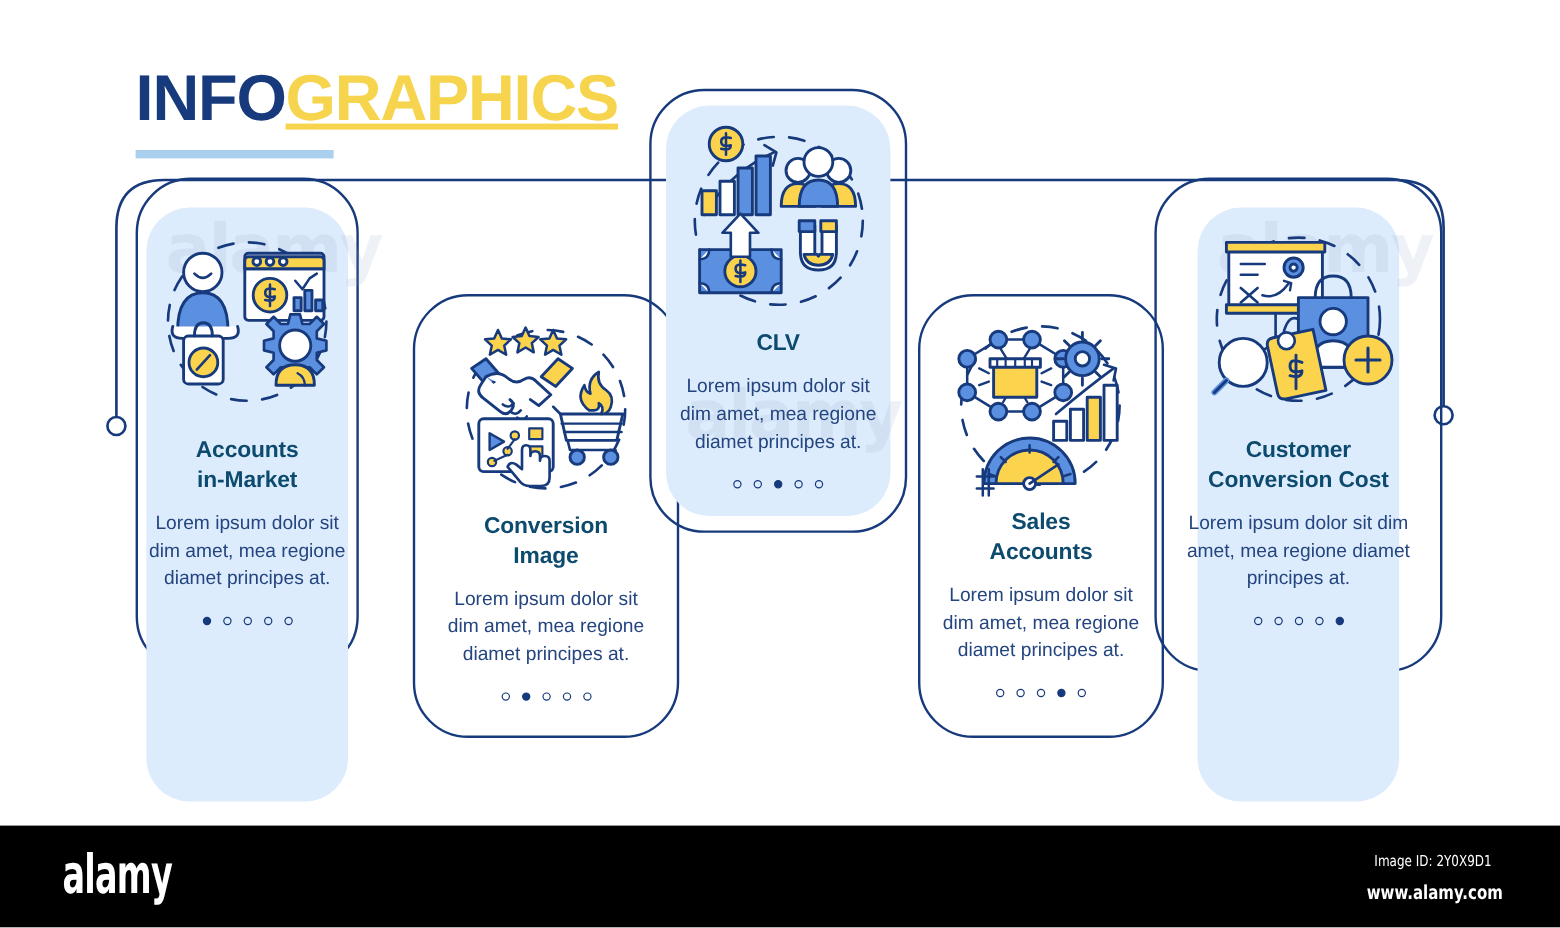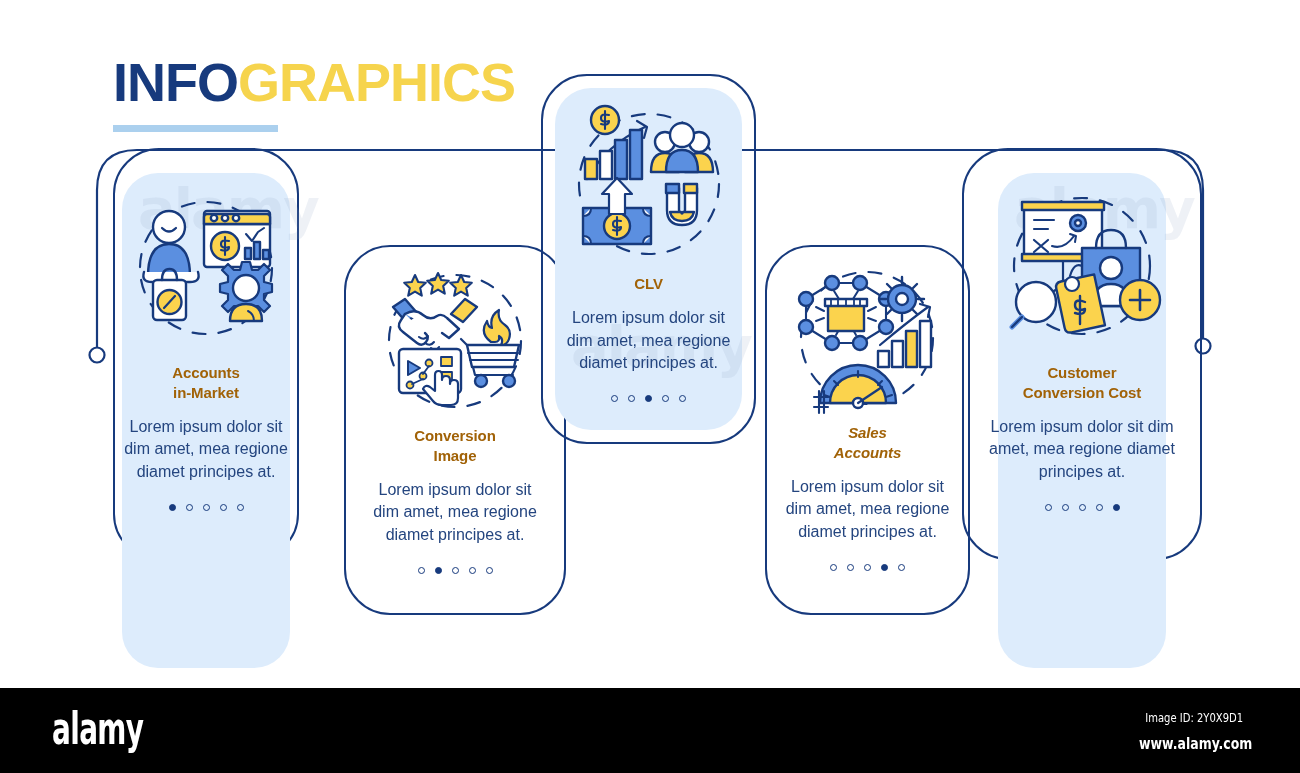--- a/index.html
+++ b/index.html
@@ -8,21 +8,21 @@
     background: #ffffff;
     font-family: "Liberation Sans", sans-serif;
     overflow: hidden;
   }
   #root { position: relative; width: 1300px; height: 773px; background:#fff; }
 
   
   .title-wrap { position: absolute; left: 113px; top: 55px; }
   .title { font-size: 54px; font-weight: bold; letter-spacing: -1px; line-height: 1; white-space: nowrap; }
   .title .t1 { color: #173a7d; }
-  .title .t2 { color: #f6d44d; }
+  .title .t2 { color: #f6d44d; text-decoration: underline; }
   .title-rule { width: 165px; height: 7px; background: #abd0ee; margin-top: 16px; }
 
   
   .connector-svg { position: absolute; left: 0; top: 0; width: 1300px; height: 700px; pointer-events: none; }
 
   
   .card { position: absolute; display: flex; flex-direction: column; align-items: center; }
   .card-outline {
     position: absolute; left: 0; top: 0;
     border: 2.2px solid #173a7d;
@@ -33,21 +33,21 @@
     position: absolute;
     background: #ddecfc;
     border-radius: 36px;
   }
   .card-inner {
     position: absolute; left: 0; width: 100%;
     display: flex; flex-direction: column; align-items: center;
   }
   .icon-box { display: flex; align-items: center; justify-content: center; }
   .card-title {
-    color: #a16207; font-weight: bold; font-size: 15px; line-height: 1.32;
+    color: #0c4a6e; font-weight: bold; font-size: 19px; line-height: 1.32;
     text-align: center; letter-spacing: -0.1px;
   }
   .card-desc {
     color: #24457f; font-size: 16px; line-height: 1.42; text-align: center;
     margin-top: 13px; font-weight: normal;
   }
   .dots { display: flex; gap: 10px; align-items: center; justify-content: center; margin-top: 20px; }
   .dot { width: 7px; height: 7px; border-radius: 50%; border: 1.4px solid #173a7d; background: transparent; }
   .dot.filled { background: #173a7d; }
 
@@ -292,21 +292,21 @@
 
             <path d="M30,138 a38,38 0 0 1 76,0 z" fill="#5b8fe0"></path>
             <path d="M40,138 a28,28 0 0 1 56,0 z" fill="#fbd34d"></path>
             <path d="M48,120 l-4,-4 M68,112 l0,-6 M88,120 l4,-4 M96,132 l6,-2 M40,132 l-6,-2" stroke-width="2.1"></path>
             <circle cx="68" cy="138" r="5" fill="#ffffff"></circle>
             <path d="M68,138 l24,-16" stroke-width="2.2"></path>
             <path d="M24,132 l14,0 M24,142 l14,0 M29,126 l0,22 M34,126 l0,22" stroke-width="2.1"></path>
           </g>
         </svg>
       </div>
-      <div class="card-title" style="margin-top:8px;font-style:italic;">
+      <div class="card-title" style="margin-top:8px;">
         <div>Sales</div>
         <div>Accounts</div>
       </div>
       <div class="card-desc" style="width:172px;">Lorem ipsum dolor sit dim amet, mea regione diamet principes at.</div>
       <div class="dots">
         <span class="dot"></span>
         <span class="dot"></span>
         <span class="dot"></span>
         <span class="dot filled"></span>
         <span class="dot"></span>

